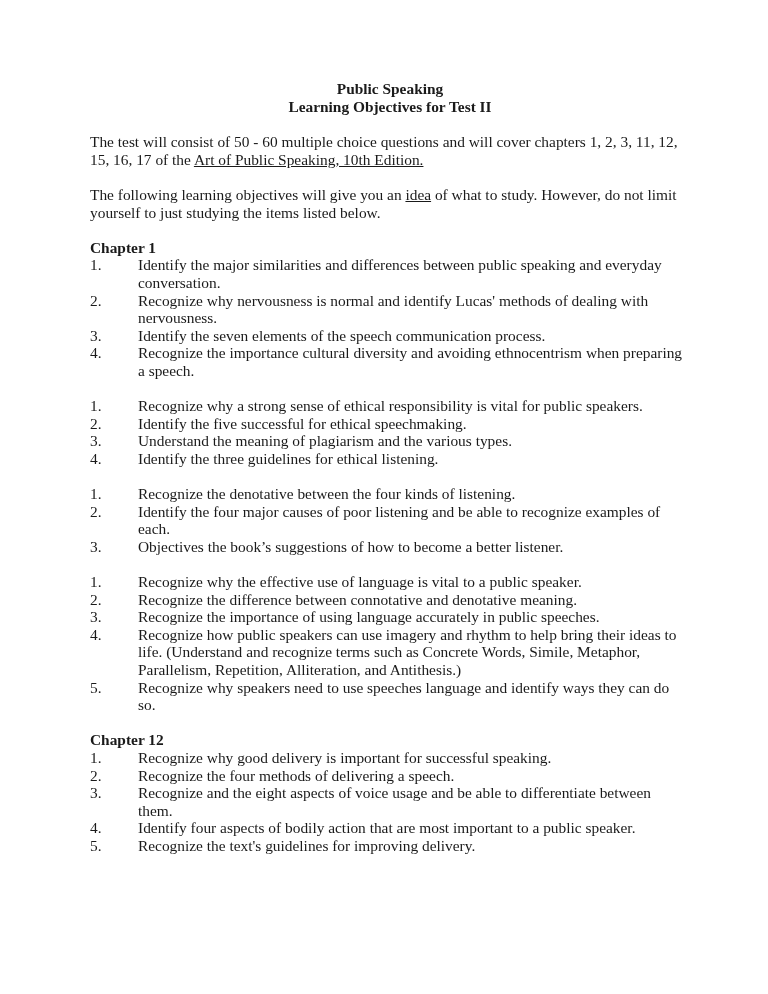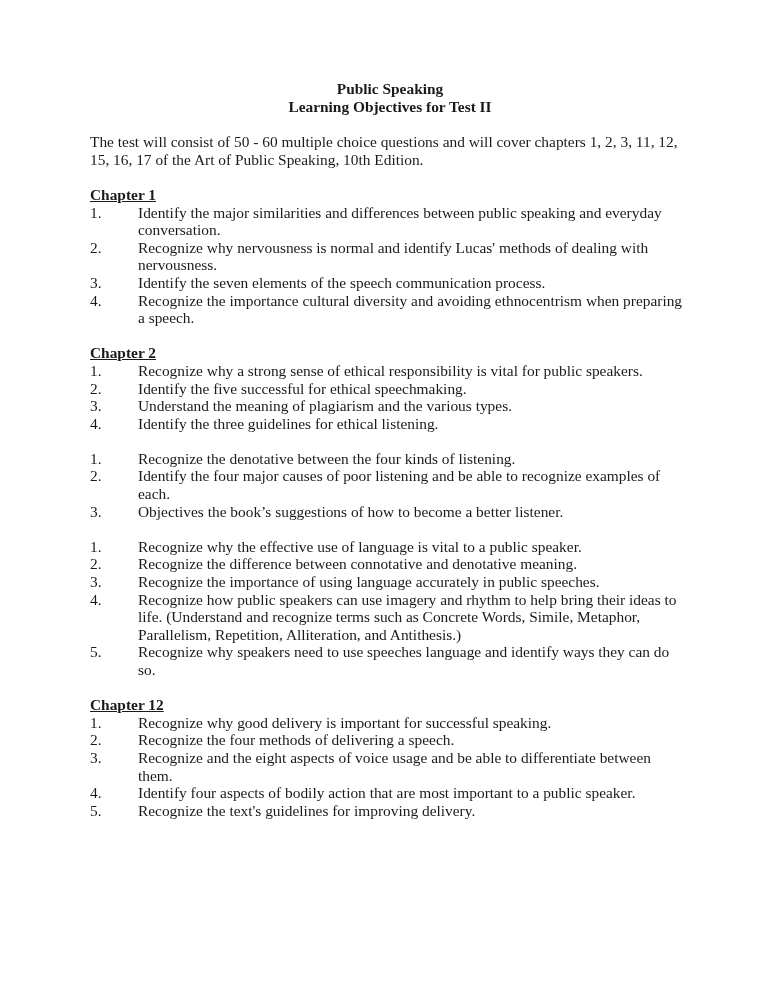--- a/index.html
+++ b/index.html
@@ -30,28 +30,28 @@
       padding-left: 2px;
     }
     .title-line {
       display: block;
       line-height: 17.6px;
     }
     p.para {
       margin: 0 0 17.6px 0;
     }
     .u {
+      text-decoration: underline;
     }
     .chapter {
       margin: 0 0 17.6px 0;
     }
     .chapter-title {
       font-weight: bold;
       display: block;
-      text-decoration: underline;
     }
     ol.objectives {
       list-style: none;
       margin: 0;
       padding: 0;
     }
     ol.objectives li {
       display: flex;
       align-items: flex-start;
     }
@@ -67,20 +67,21 @@
 <body>
 
 <div class="page">
   <div class="title-block">
     <span class="title-line">Public Speaking</span>
     <span class="title-line">Learning Objectives for Test II</span>
   </div>
 
   <p class="para"><span>The test will consist of 50 - 60 multiple choice questions and will cover chapters 1, 2, 3, 11, 12, 15, 16, 17 of the </span><span class="u">Art of Public Speaking, 10th Edition.</span></p>
 
+  <p class="para"><span>The following learning objectives will give you an </span><span class="u">idea</span><span> of what to study.  However, do not limit yourself to just studying the items listed below.</span></p>
 
 
   <div class="chapter">
     <span class="chapter-title">Chapter 1</span>
     <ol class="objectives">
       <li>
           <span class="num">1.</span>
           <span class="txt">Identify the major similarities and differences between public speaking and everyday conversation.</span>
         </li>
       <li>
@@ -92,21 +93,20 @@
           <span class="txt">Identify the seven elements of the speech communication process.</span>
         </li>
       <li>
           <span class="num">4.</span>
           <span class="txt">Recognize the importance cultural diversity and avoiding ethnocentrism when preparing a speech.</span>
         </li>
     </ol>
   </div>
 
   <div class="chapter">
-    <span class="chapter-title">Chapter 2</span>
     <ol class="objectives">
       <li>
           <span class="num">1.</span>
           <span class="txt">Recognize why a strong sense of ethical responsibility is vital for public speakers.</span>
         </li>
       <li>
           <span class="num">2.</span>
           <span class="txt">Identify the five successful for ethical speechmaking.</span>
         </li>
       <li>

